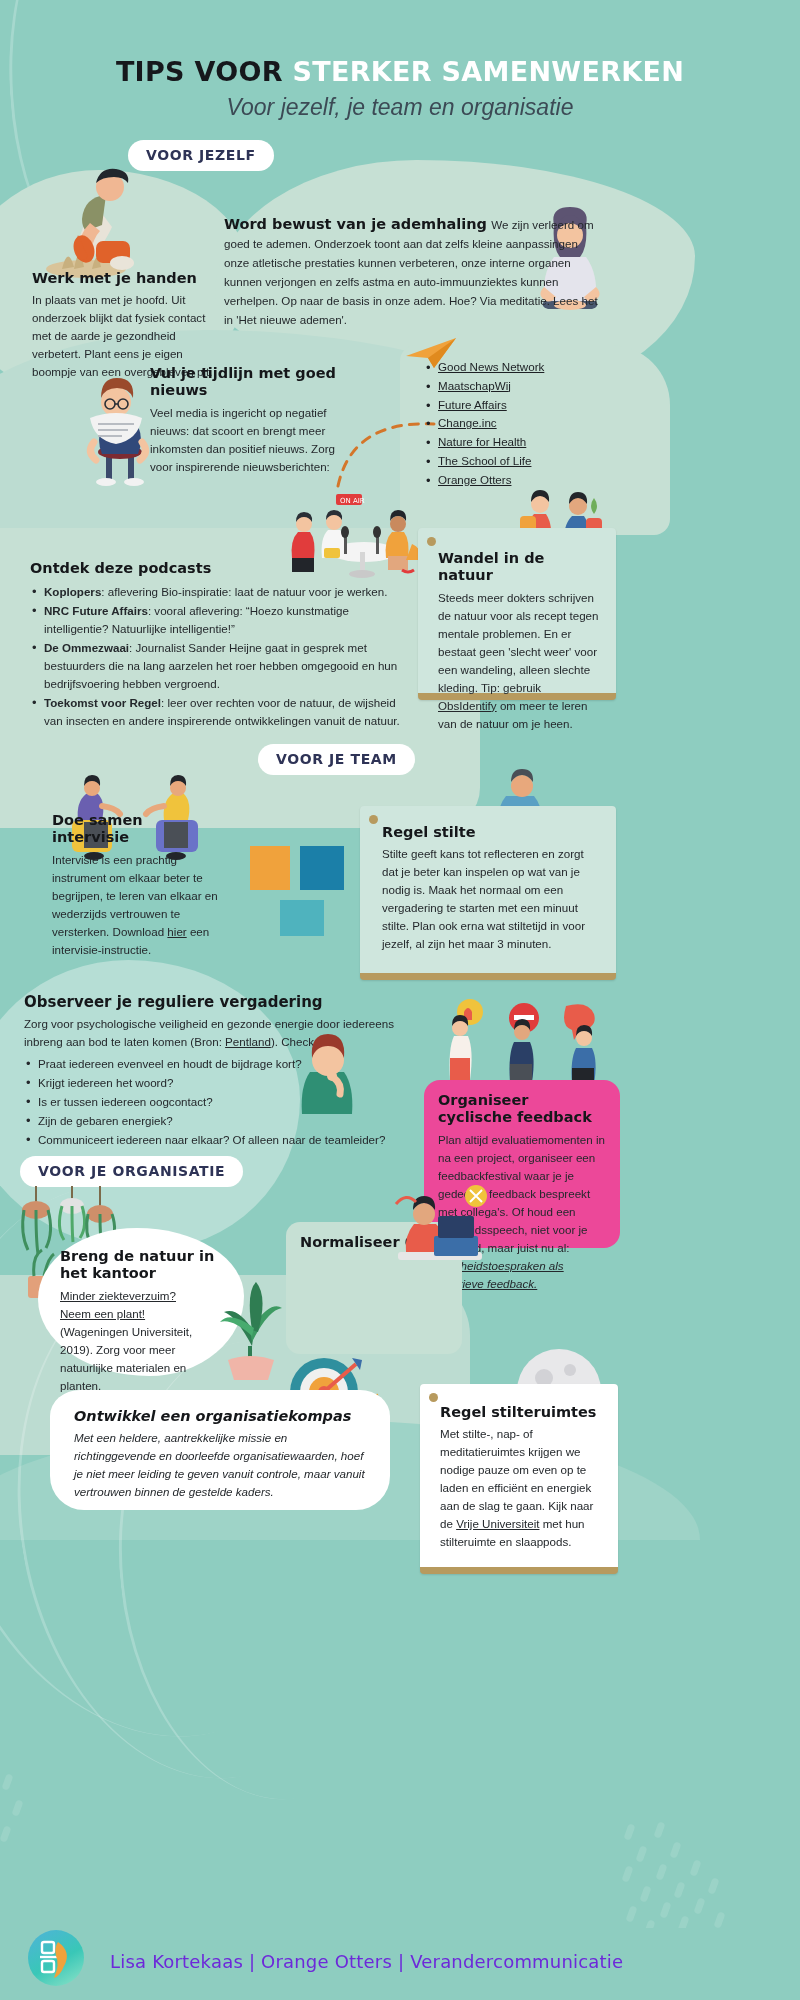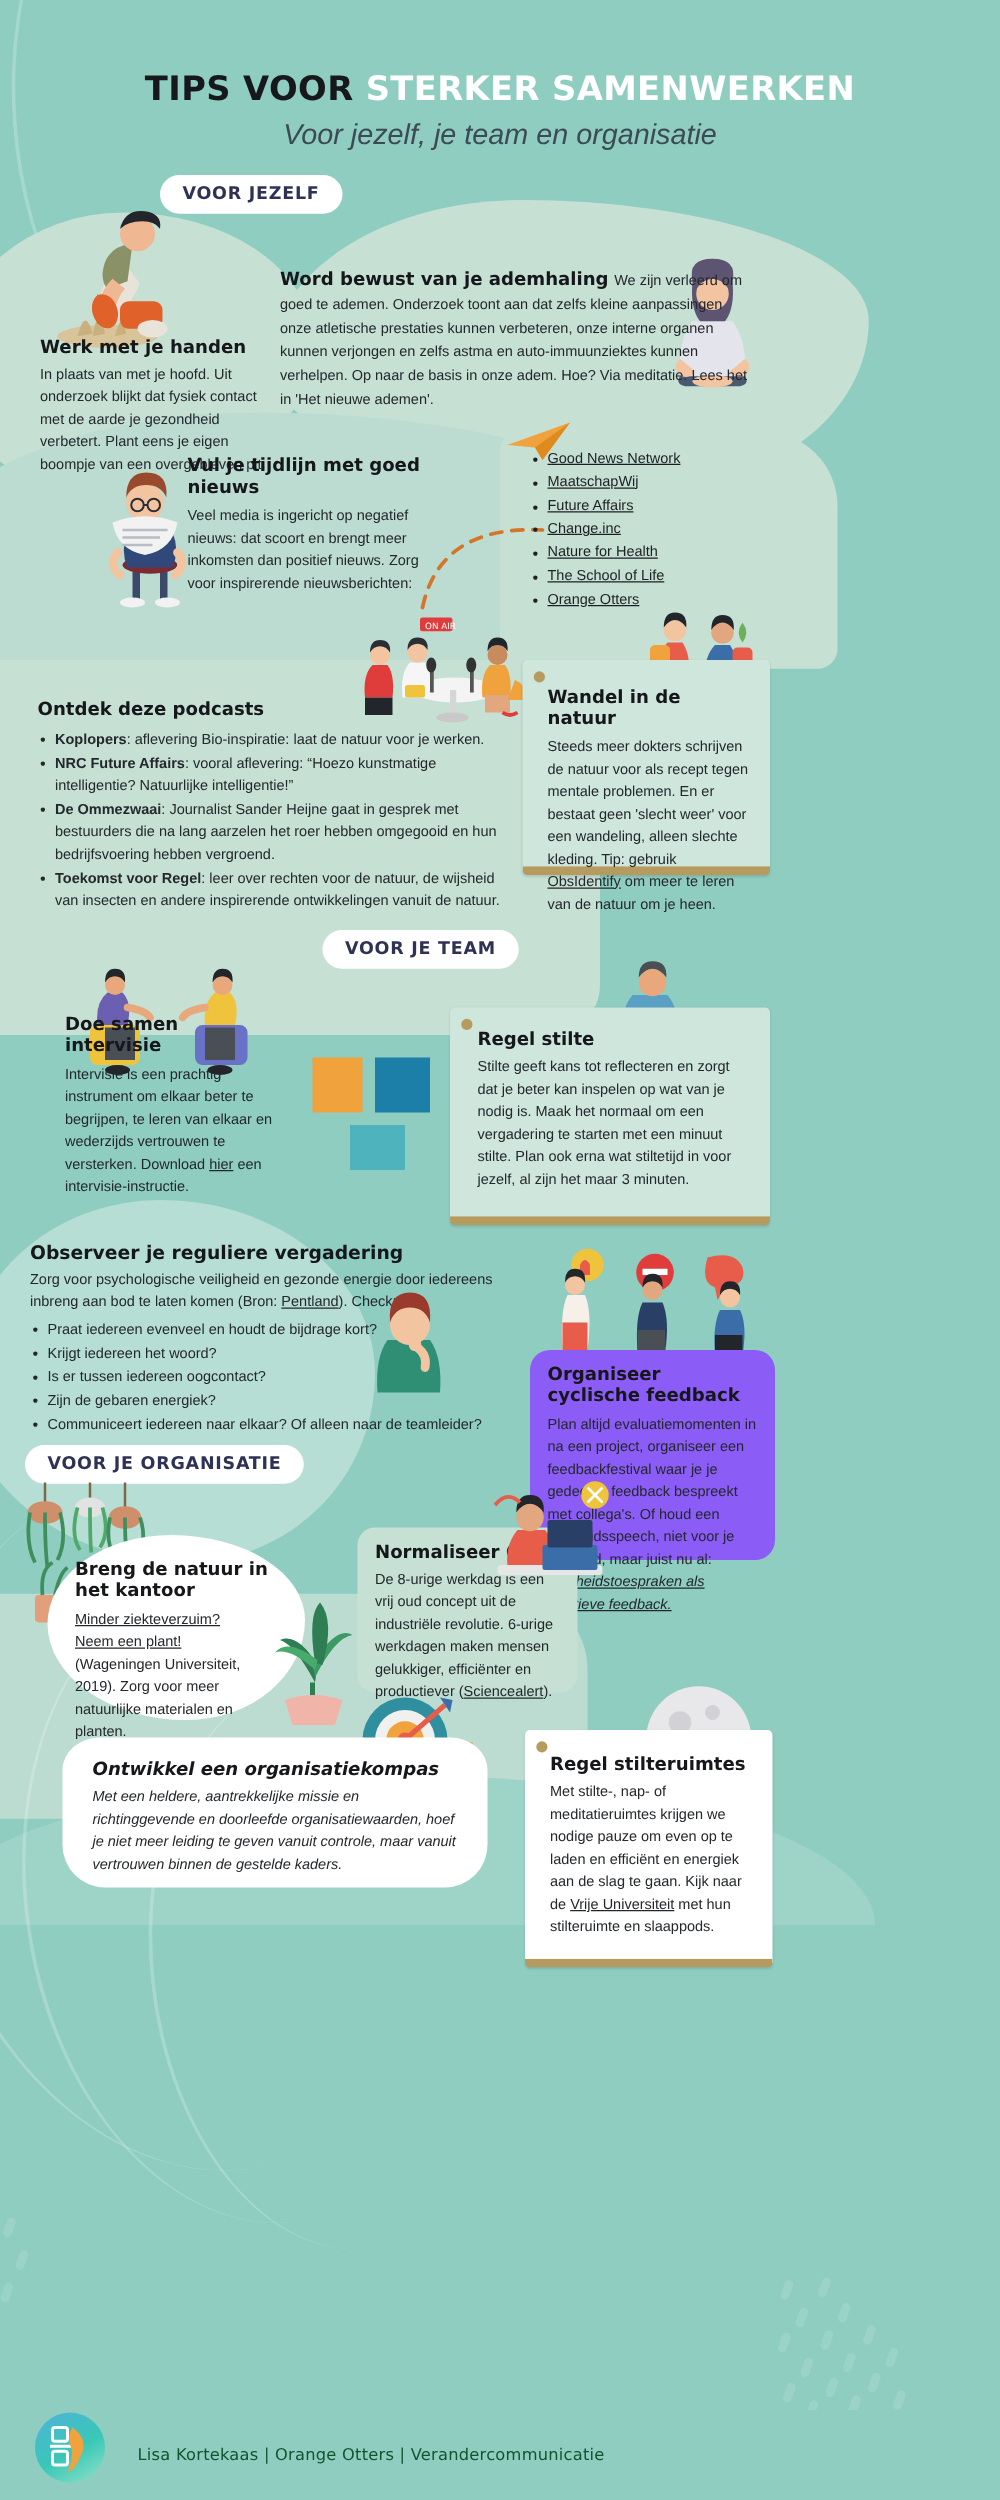--- a/index.html
+++ b/index.html
@@ -66,21 +66,21 @@
     font-weight: 900;
     font-size: 14px;
     letter-spacing: .6px;
     padding: 7px 18px 8px;
     border-radius: 20px;
     font-family: "DejaVu Sans", sans-serif;
     white-space: nowrap;
   }
   
   .card { position: absolute; }
-  .card-round { background: #8b5cf6; border-radius: 18px; }
+  .card-round { background: #ec4899; border-radius: 18px; }
   .card-white { background: #ffffff; border-radius: 48% 52% 46% 54% / 48% 46% 54% 52%; }
   .card-note {
     background: #cfe6dd;
     border-radius: 4px;
     border-bottom: 7px solid #b79a5e;
     box-shadow: 0 1px 2px rgba(0,0,0,.12);
   }
   .card-note .pin {
     position: absolute; top: 9px; left: 9px;
     width: 9px; height: 9px; border-radius: 50%;
@@ -138,22 +138,22 @@
   
   .footer-bar {
     position: absolute;
     left: 0; right: 0; bottom: 0;
     height: 72px;
     background: #8ecdc0;
   }
   .footer-text {
     position: absolute;
     left: 110px; bottom: 28px;
-    color: #14532d;
-    font-size: 13px;
+    color: #6d28d9;
+    font-size: 18px;
     font-family: "DejaVu Sans", sans-serif;
     letter-spacing: .2px;
   }
   .logo {
     position: absolute;
     left: 28px; bottom: 14px;
     width: 56px; height: 56px;
     border-radius: 50%;
     background: linear-gradient(150deg,#4fb3d9 0%,#39c7b7 55%,#8fe3c8 100%);
   }
@@ -525,21 +525,20 @@
       <path d="M46 80 q-6 -38 4 -48 q12 14 2 50z" fill="#2f7d52"></path>
       <path d="M46 86 q-20 -18 -32 -14 q10 -12 34 6z" fill="#47ab6e"></path>
       <path d="M44 96 v22" stroke="#2f7d52" stroke-width="4"></path>
       <path d="M22 110 q22 -8 46 0 l-6 20 l-34 0z" fill="#f0b5a8"></path>
     </svg>
   </div>
 
   <div class="card card-round" style="top:1222px;left:286px;width:176px;height:132px;background:#c6e0d4;border-radius:14px;">
     <div style="padding:12px 14px;">
       <div class="ttl">Normaliseer 6 uur</div>
-      <div class="bdy"><span>De 8-urige werkdag is een vrij oud concept uit de industriële revolutie. 6-urige werkdagen maken mensen gelukkiger, efficiënter en productiever (</span><span class="lnk">Sciencealert</span><span>).</span></div>
     </div>
   </div>
 
   <div class="illus" style="top:1180px;left:380px;width:120px;height:96px;">
     <svg viewBox="0 0 120 96" width="120" height="96">
       <rect x="18" y="72" width="84" height="8" rx="3" fill="#e6e6e6"></rect>
       <path d="M34 44 q-10 12 -8 28 l36 0 q4 -18 -6 -28z" fill="#e85c4a"></path>
       <circle cx="44" cy="34" r="11" fill="#e2a77e"></circle>
       <path d="M33 30 q0 -14 11 -14 q12 0 11 14 q-5 -7 -11 -7 q-6 0 -11 7z" fill="#22252a"></path>
       <rect x="54" y="56" width="44" height="20" rx="2" fill="#3b6ea8"></rect>

